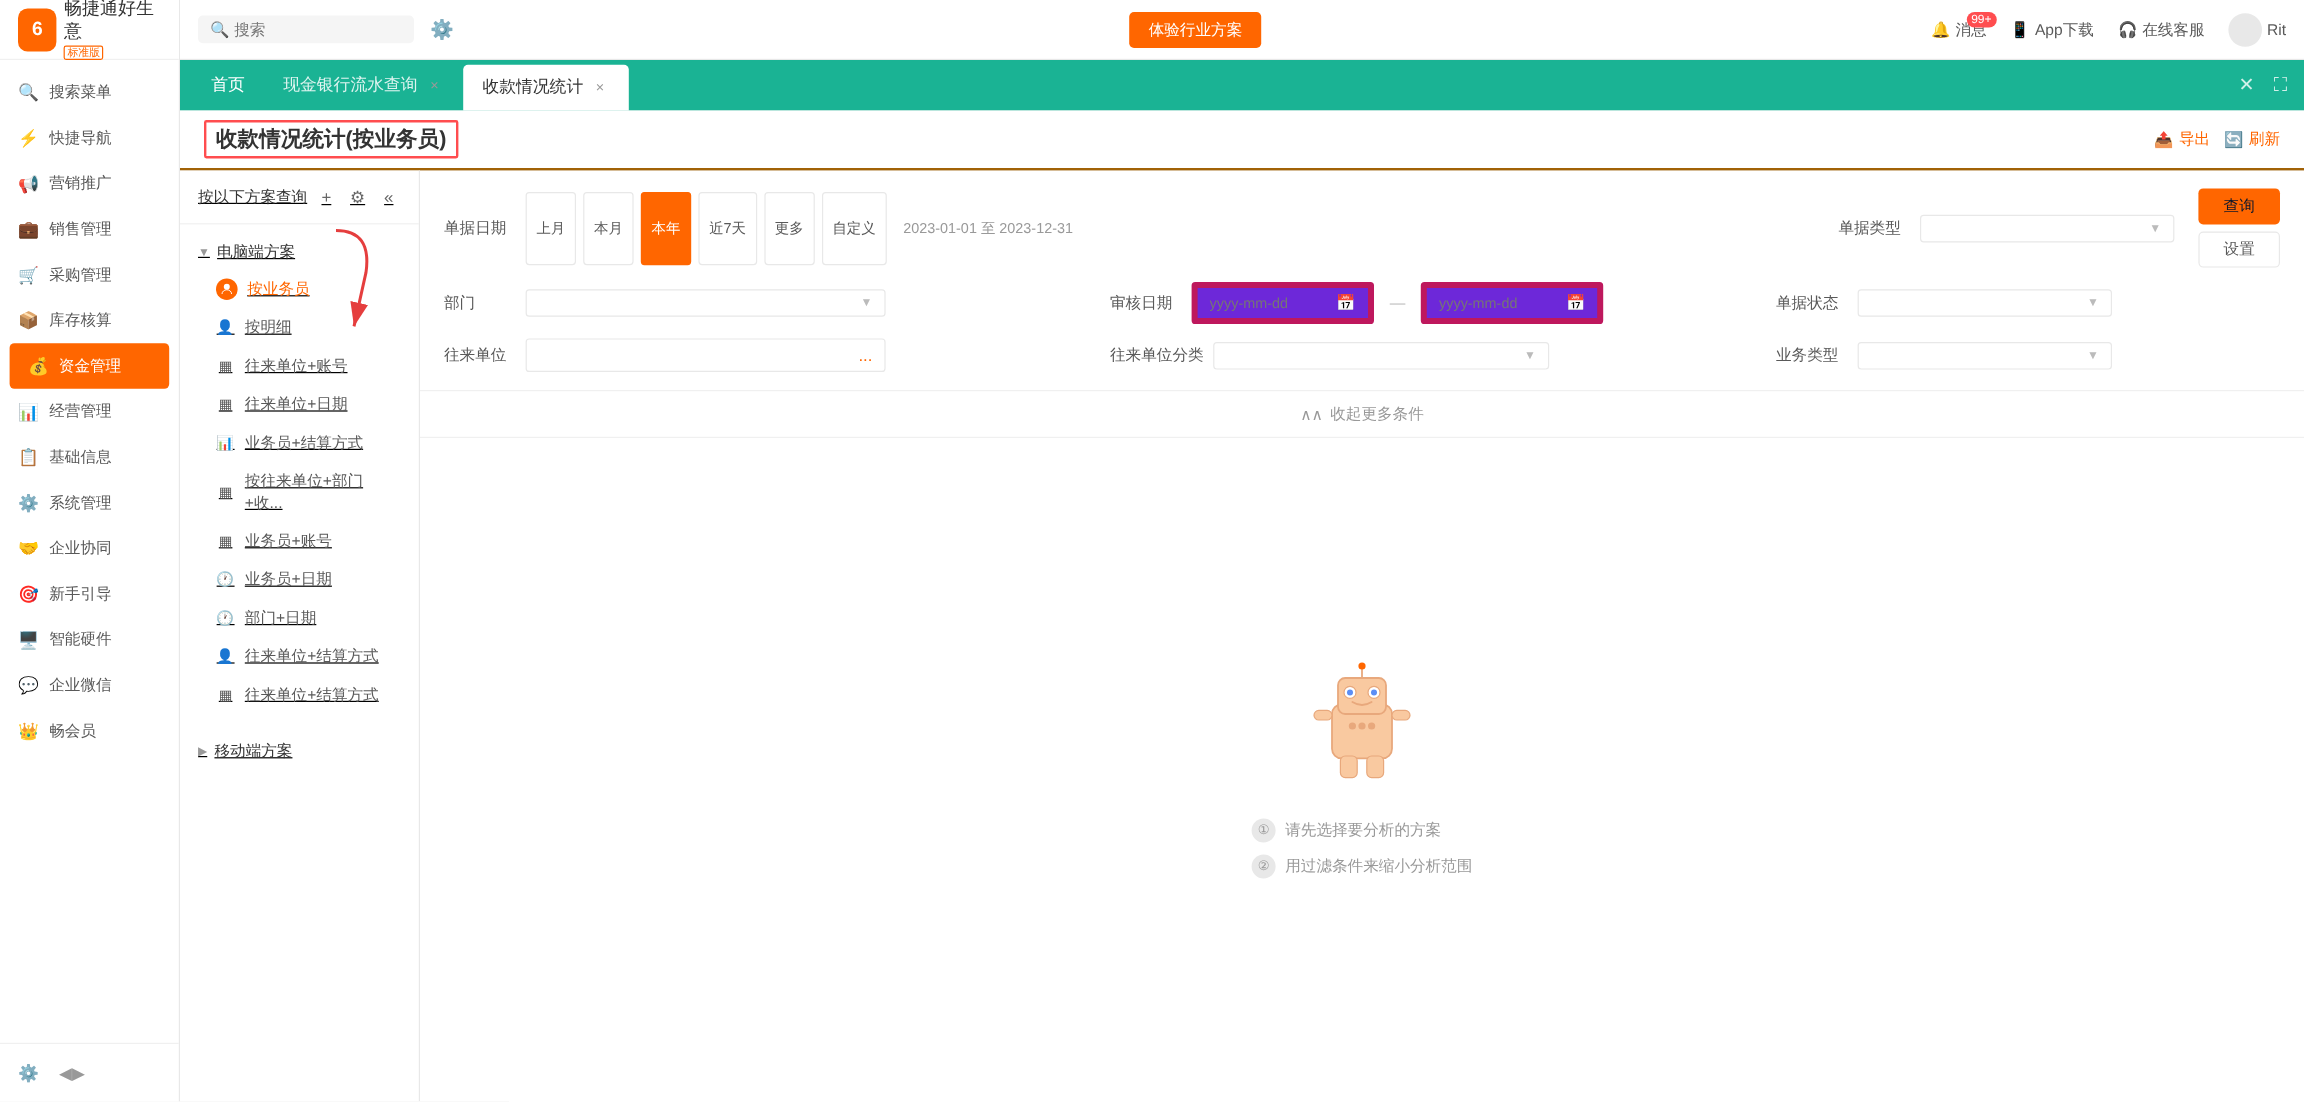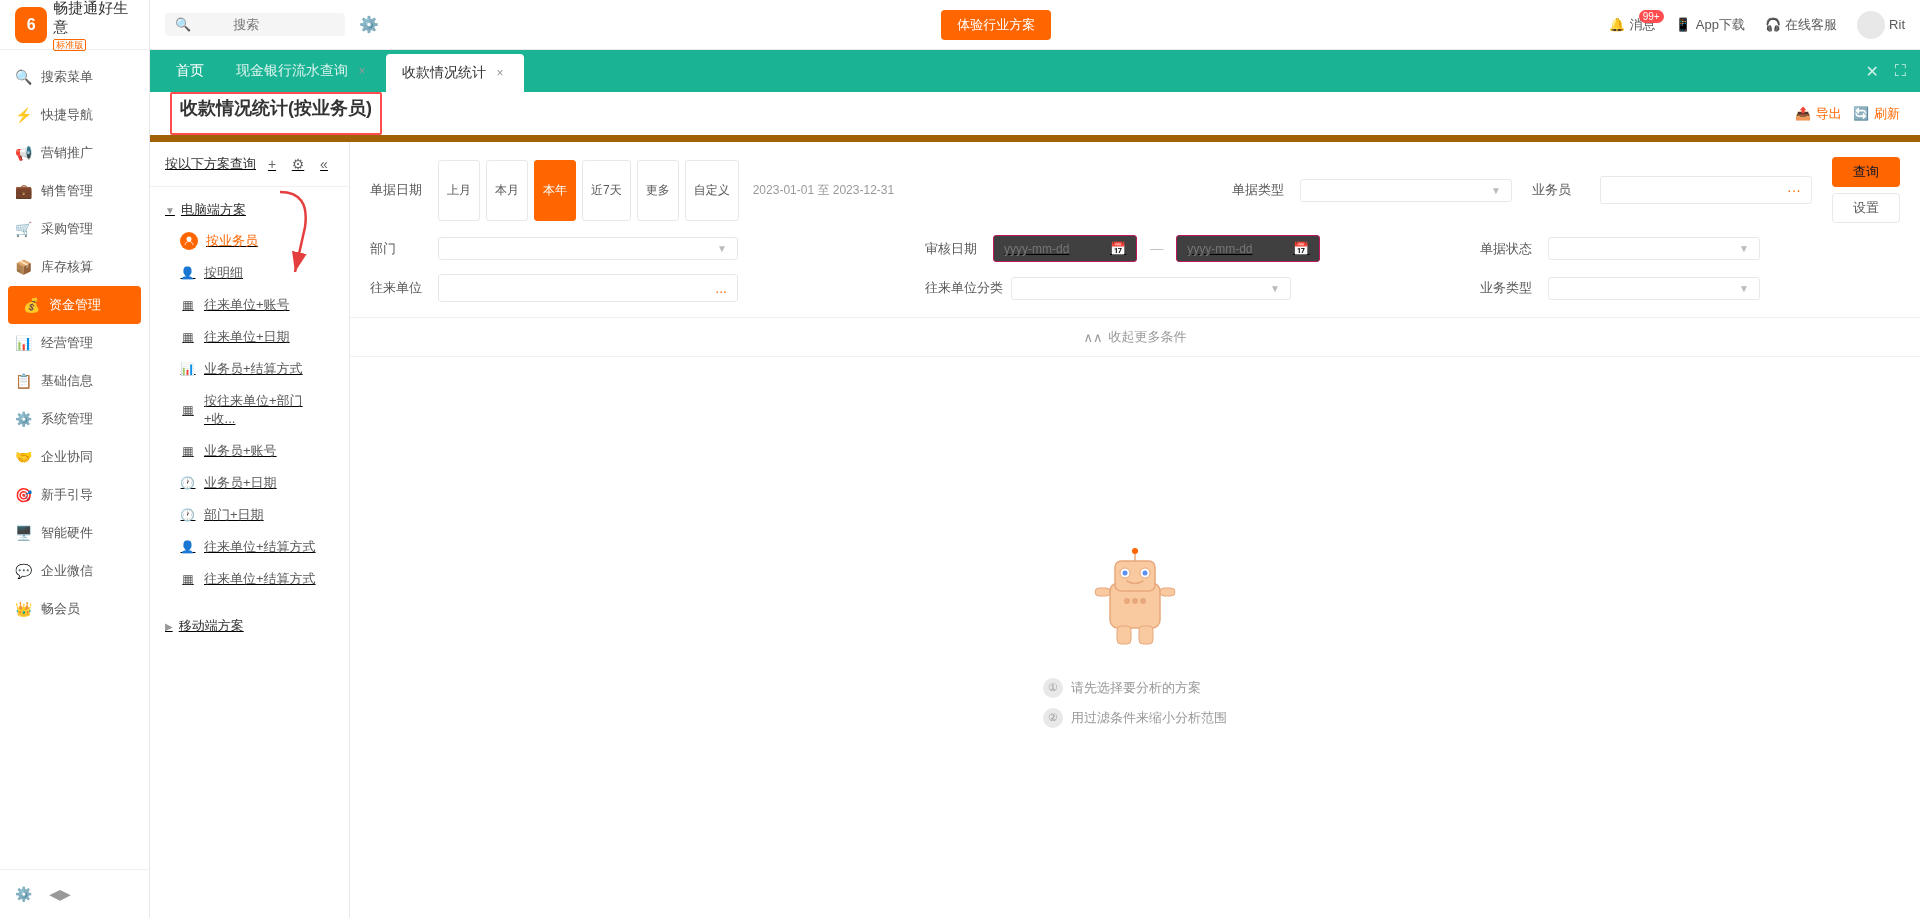--- a/index.html
+++ b/index.html
@@ -19,42 +19,42 @@
     .sidebar-bottom { padding: 10px; border-top: 1px solid #f0f0f0; display: flex; gap: 8px; align-items: center; }
     .sidebar-bottom-icon { width: 28px; height: 28px; display: flex; align-items: center; justify-content: center; cursor: pointer; color: #999; font-size: 14px; }
 
     
     .main { flex: 1; display: flex; flex-direction: column; height: 918px; }
 
     
     .topbar { height: 50px; background: #fff; display: flex; align-items: center; padding: 0 15px; border-bottom: 1px solid #e8e8e8; justify-content: space-between; }
     .topbar-left { display: flex; align-items: center; gap: 10px; }
     .topbar-search { display: flex; align-items: center; background: #f5f5f5; border-radius: 4px; padding: 4px 10px; width: 180px; }
-    .topbar-search input { border: none; background: transparent; outline: none; font-size: 13px; color: #999; width: 140px; margin-left: 38px; }
+    .topbar-search input { border: none; background: transparent; outline: none; font-size: 13px; color: #999; width: 140px; }
     .gear-icon { width: 28px; height: 28px; cursor: pointer; display: flex; align-items: center; justify-content: center; color: #666; font-size: 16px; }
     .trial-btn { background: #ff6600; color: white; border: none; padding: 6px 16px; border-radius: 4px; cursor: pointer; font-size: 13px; }
     .topbar-right { display: flex; align-items: center; gap: 20px; }
     .topbar-right-item { display: flex; align-items: center; gap: 4px; color: #595959; cursor: pointer; font-size: 13px; position: relative; }
     .badge { background: #ff4d4f; color: white; border-radius: 10px; font-size: 10px; padding: 1px 4px; position: absolute; top: -6px; right: -8px; }
     .user-avatar { width: 28px; height: 28px; border-radius: 50%; background: #e8e8e8; }
 
     
     .tabbar { height: 42px; background: #1ab394; display: flex; align-items: center; padding: 0 10px; gap: 0; position: relative; }
     .tab-item { height: 42px; display: flex; align-items: center; padding: 0 16px; cursor: pointer; color: rgba(255,255,255,0.8); font-size: 14px; position: relative; }
     .tab-item.home { color: white; font-weight: 500; }
     .tab-item.active { background: #fff; color: #333; border-radius: 4px 4px 0 0; margin-top: 4px; height: 38px; }
     .tab-close { margin-left: 6px; width: 16px; height: 16px; display: flex; align-items: center; justify-content: center; border-radius: 50%; cursor: pointer; font-size: 12px; color: #999; }
     .tabbar-right { margin-left: auto; display: flex; align-items: center; gap: 8px; }
     .win-btn { color: rgba(255,255,255,0.8); cursor: pointer; font-size: 16px; padding: 4px; }
 
     
     .page-content { flex: 1; display: flex; flex-direction: column; overflow: hidden; }
 
     
-    .page-header { height: 50px; background: #fff; display: flex; padding: 0 20px; border-bottom: 7px solid #a16207; position: relative; gap: 28px; }
+    .page-header { height: 50px; background: #fff; display: flex; align-items: center; padding: 0 20px; border-bottom: 2px solid #a16207; position: relative; gap: 28px; }
     .page-title { font-size: 18px; font-weight: 600; color: #333; border: 2px solid #ff4d4f; padding: 2px 8px; border-radius: 2px; }
     .page-header-actions { margin-left: auto; display: flex; align-items: center; gap: 12px; }
     .export-btn { display: flex; align-items: center; gap: 4px; color: #ff6600; cursor: pointer; font-size: 13px; }
     .refresh-btn { display: flex; align-items: center; gap: 4px; color: #ff6600; cursor: pointer; font-size: 13px; }
 
     
     .content-body { flex: 1; display: flex; overflow: hidden; background: #f5f5f5; }
 
     
     .scheme-panel { width: 200px; background: #fff; border-right: 1px solid #e8e8e8; display: flex; flex-direction: column; position: relative; text-decoration: underline; }
@@ -80,21 +80,21 @@
     .filter-row:last-child { margin-bottom: 0; }
     .filter-item { display: flex; align-items: center; gap: 8px; flex: 1; }
     .filter-label { color: #595959; font-size: 13px; white-space: nowrap; min-width: 60px; }
     .filter-date-group { display: flex; align-items: center; gap: 6px; }
     .date-btn { padding: 21px 8px; border: 1px solid #e8e8e8; border-radius: 3px; cursor: pointer; font-size: 12px; color: #595959; background: #fff; }
     .date-btn.active { background: #ff6600; color: white; border-color: #ff6600; }
     .date-range { font-size: 12px; color: #999; margin-left: 8px; }
     .filter-select { display: flex; align-items: center; border: 1px solid #e8e8e8; border-radius: 3px; padding: 5px 10px; background: #fff; cursor: pointer; min-width: 200px; justify-content: space-between; }
     .filter-select-text { color: #bbb; font-size: 13px; }
     .filter-select-arrow { color: #bbb; font-size: 10px; margin-left: 8px; }
-    .filter-date-input { display: flex; align-items: center; border: 1px solid #be185d; border-radius: 3px; padding: 5px 10px; background: #404040; min-width: 140px; gap: 6px; text-decoration: underline; }
+    .filter-date-input { display: flex; align-items: center; border: 5px solid #be185d; border-radius: 3px; padding: 5px 10px; background: #6d28d9; min-width: 140px; gap: 6px; }
     .filter-date-input input { border: none; outline: none; font-size: 12px; color: #bbb; width: 100px; background: transparent; }
     .filter-date-sep { color: #bbb; font-size: 13px; padding: 0 5px; }
     .action-buttons { display: flex; flex-direction: column; gap: 6px; margin-left: auto; }
     .query-btn { background: #ff6600; color: #0f172a; border: none; padding: 6px 20px; border-radius: 4px; cursor: pointer; font-size: 13px; }
     .settings-btn { background: #fff; color: #595959; border: 1px solid #e8e8e8; padding: 5px 20px; border-radius: 4px; cursor: pointer; font-size: 13px; }
 
     
     .collapse-bar { display: flex; align-items: center; justify-content: center; padding: 10px; border-bottom: 1px solid #f0f0f0; cursor: pointer; }
     .collapse-bar-content { display: flex; align-items: center; gap: 6px; color: #999; font-size: 13px; cursor: pointer; }
 
@@ -368,27 +368,20 @@
                 </span>
               </div>
             </div>
             <div class="filter-item" style="max-width:280px;">
               <span class="filter-label">单据类型</span>
               <div class="filter-select" style="flex:1;">
                 <span class="filter-select-text"></span>
                 <span class="filter-select-arrow">▼</span>
               </div>
             </div>
-            <div class="filter-item" style="max-width:280px;">
-              <span class="filter-label">业务员</span>
-              <div class="filter-select" style="flex:1;">
-                <span class="filter-select-text"></span>
-                <span style="color:#ff6600; cursor:pointer; font-size:14px;">···</span>
-              </div>
-            </div>
             <div class="action-buttons">
               <button class="query-btn">查询</button>
               <button class="settings-btn">设置</button>
             </div>
           </div>
 
           <div class="filter-row">
             <div class="filter-item">
               <span class="filter-label">部门</span>
               <div class="filter-select" style="flex:1; max-width:300px;">

